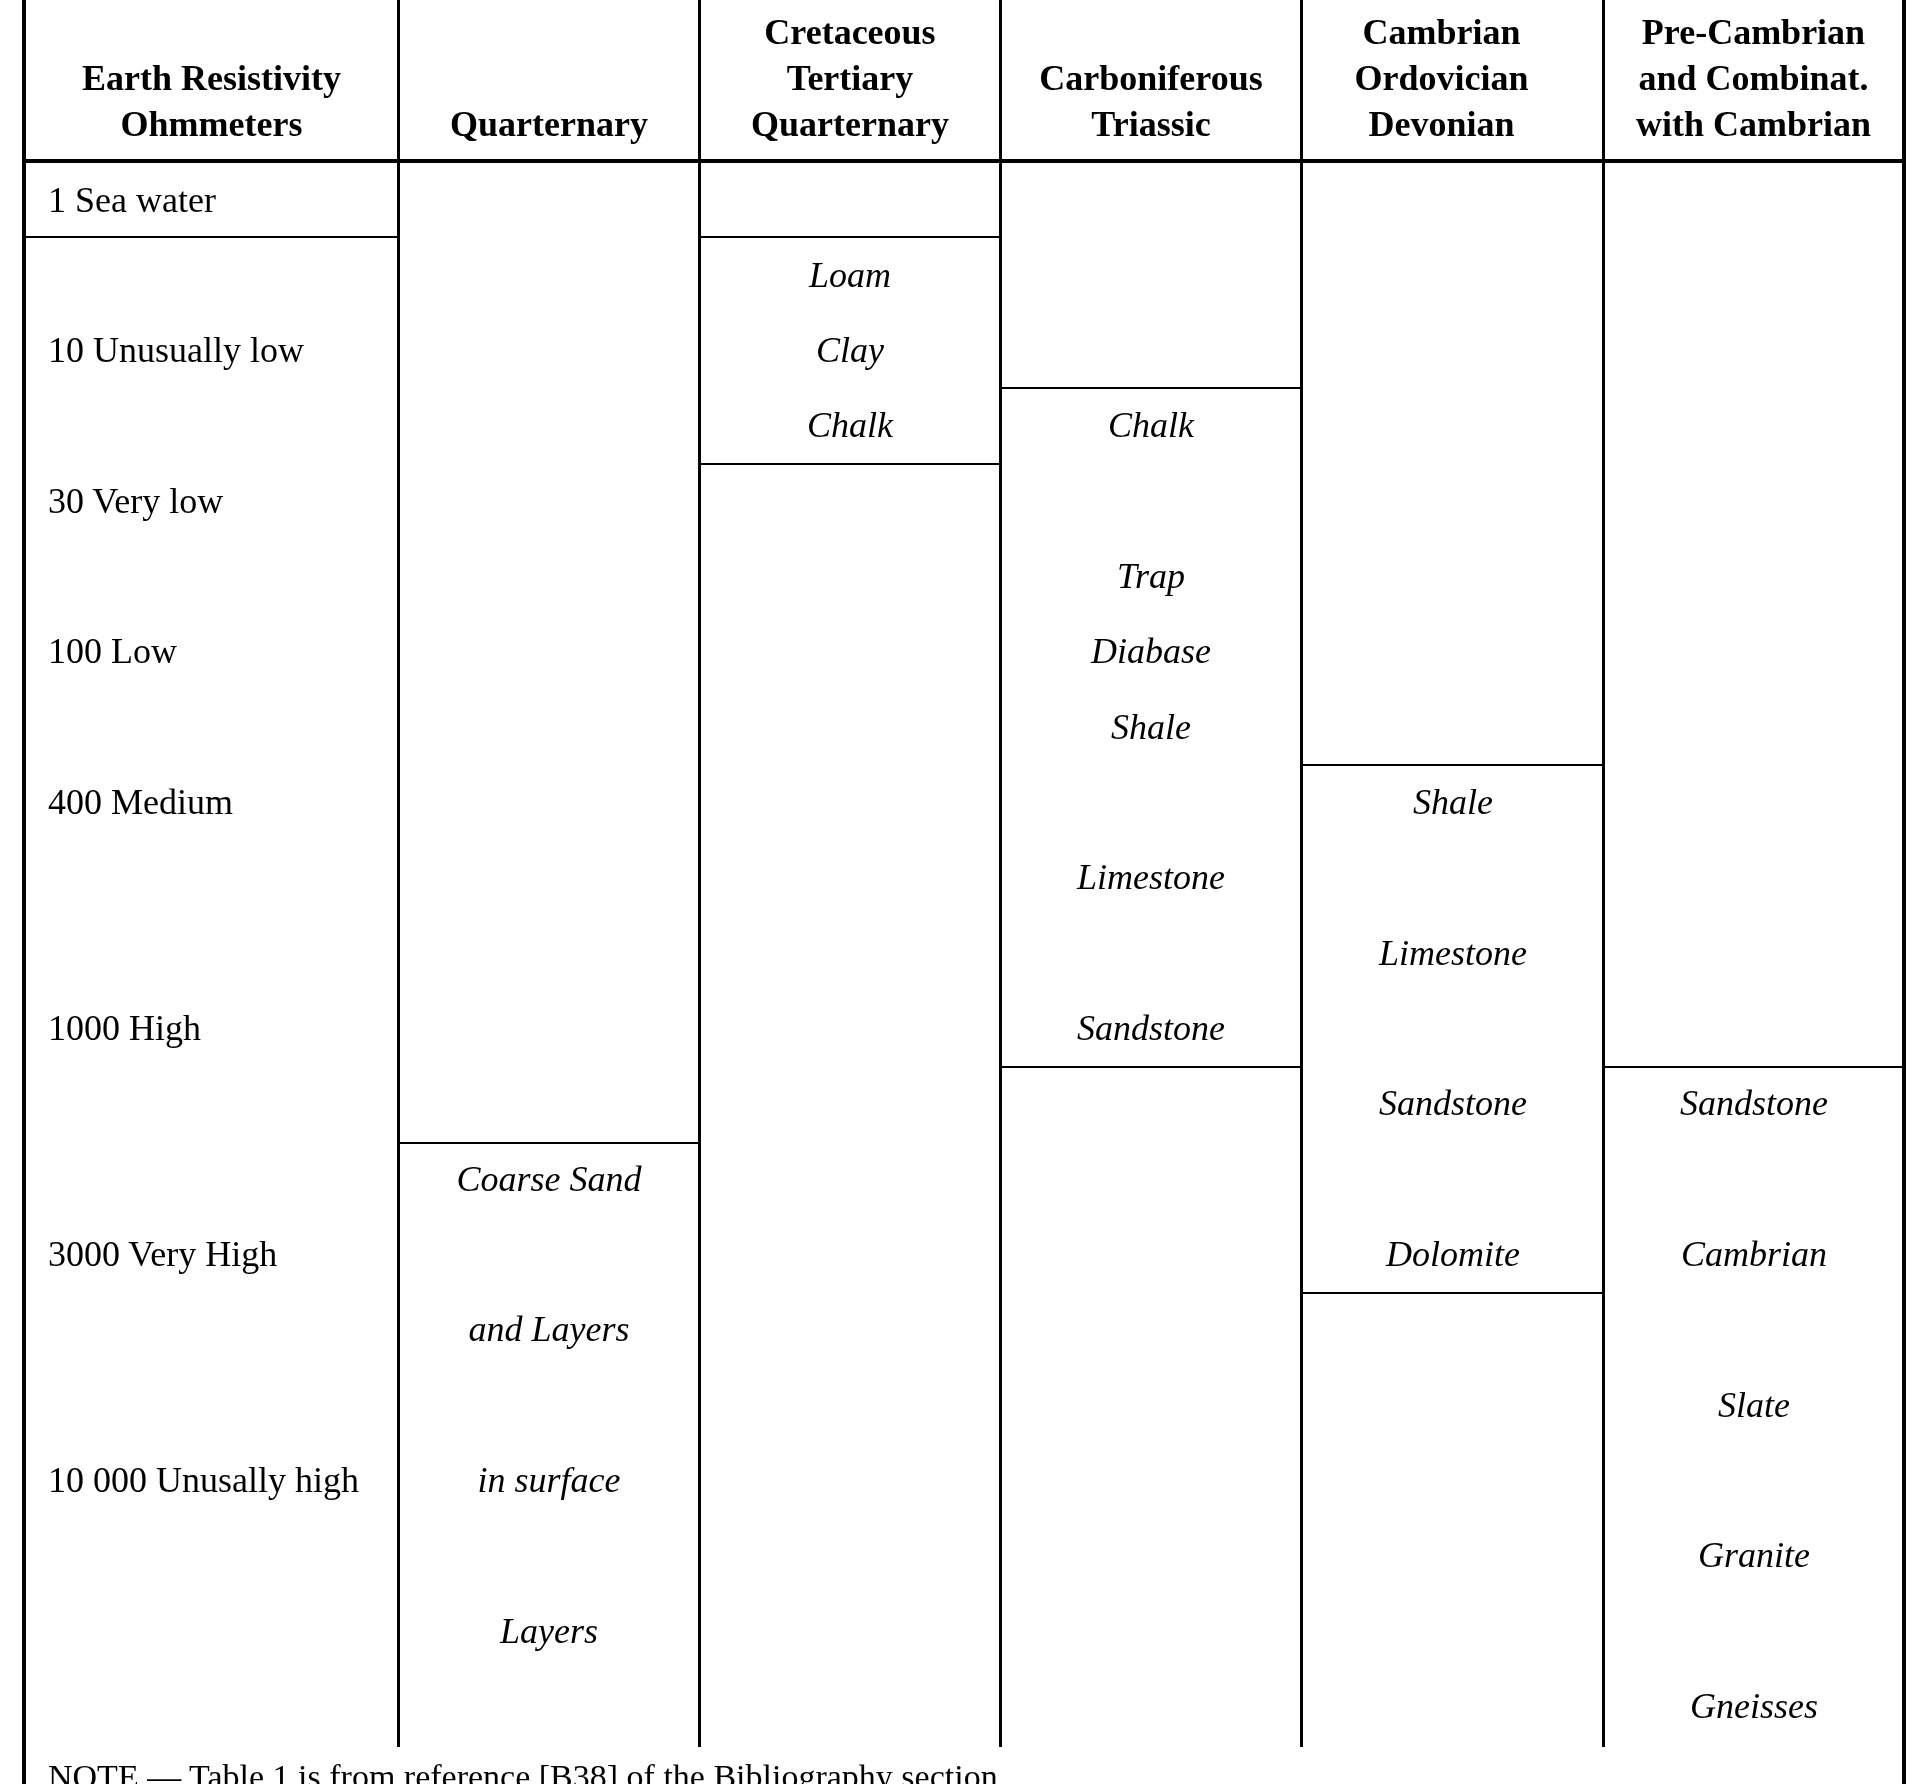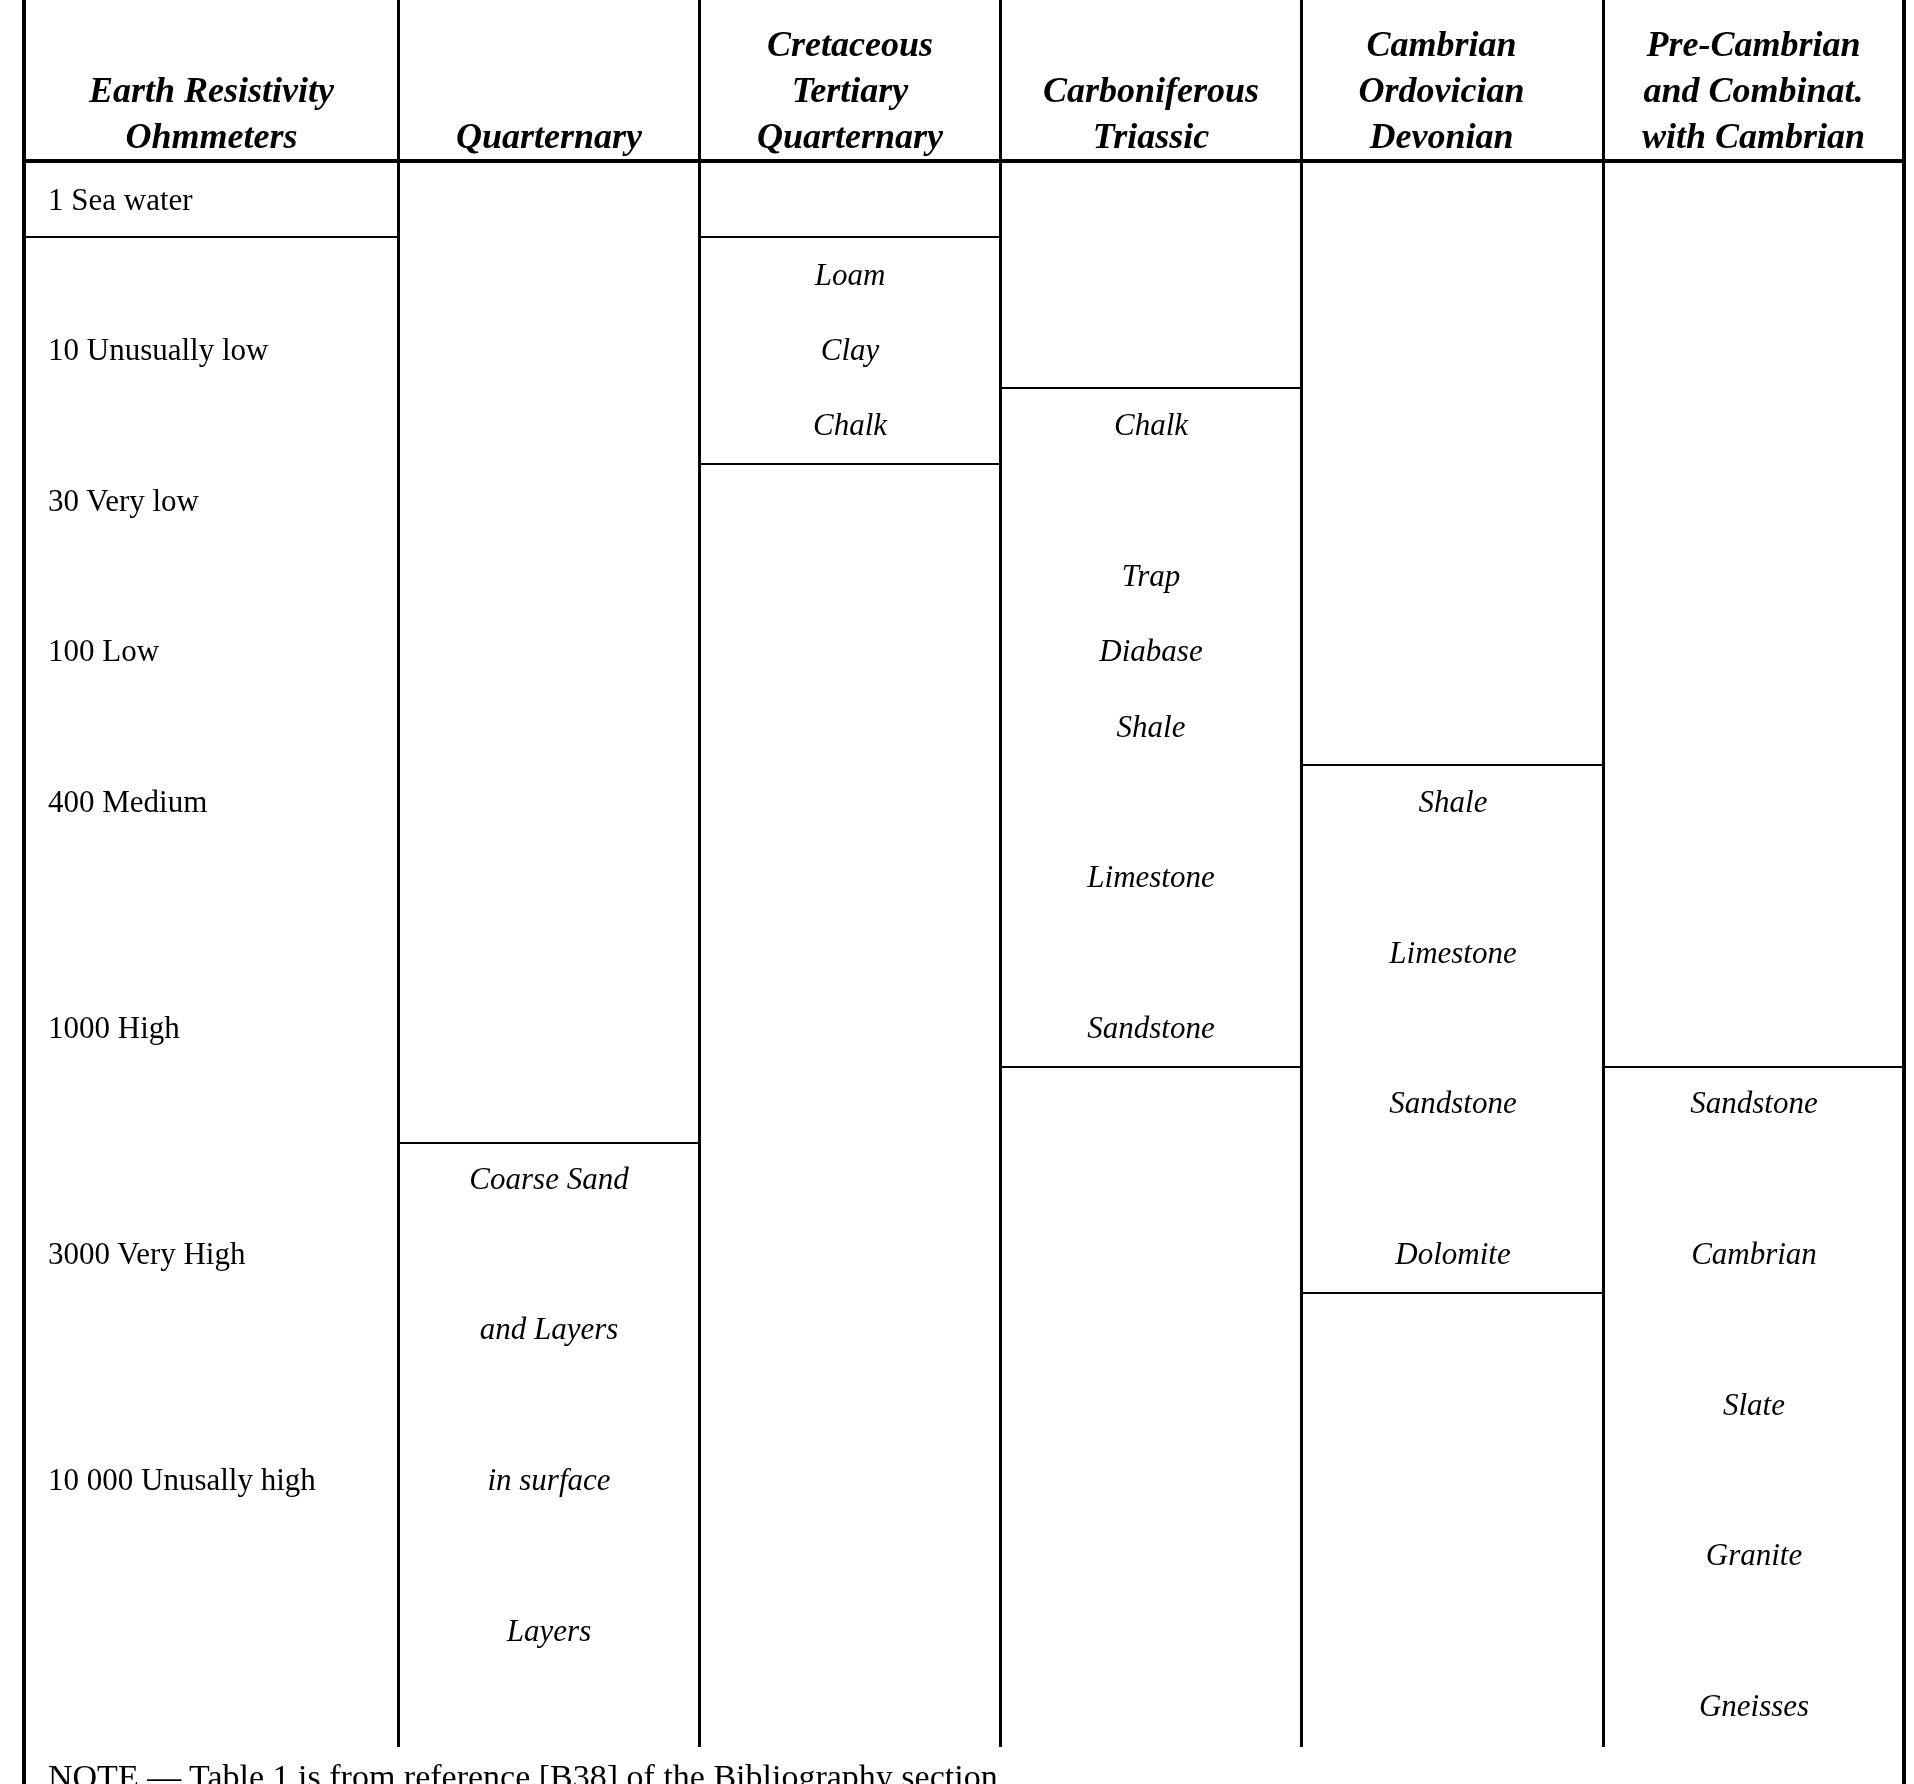--- a/index.html
+++ b/index.html
@@ -4,22 +4,22 @@
 <style>
   html, body { margin:0; padding:0; background:#ffffff; }
   body { width:1914px; height:1784px; position:relative; overflow:hidden;
          font-family:"Liberation Serif","DejaVu Serif",serif; color:#000; }
   .frame { position:absolute; left:22px; top:0; width:1884px; height:1784px;
            border-left:4px solid #000; border-right:4px solid #000; box-sizing:border-box; }
   .vline { position:absolute; width:3px; background:#000; top:0; }
   .hline { position:absolute; height:2px; background:#000; }
   .hhead { position:absolute; left:22px; width:1884px; top:159px; height:4px; background:#000; }
   .head { position:absolute; top:0; height:159px; display:flex; align-items:flex-end; justify-content:center;
-          text-align:center; font-weight:bold; font-size:36px; line-height:46px; box-sizing:border-box;font-style:italic; }
-  .cell { position:absolute; font-size:31px; line-height:40px; white-space:nowrap; }
+          text-align:center; font-weight:bold; font-size:36px; line-height:46px; padding-bottom:12px; box-sizing:border-box; }
+  .cell { position:absolute; font-size:36px; line-height:40px; white-space:nowrap; }
   .ctr { transform:translateX(-50%); text-align:center;font-style:italic; }
   .note { position:absolute; left:48px; top:1758px; font-size:34px; white-space:nowrap; }
 </style>
 </head>
 <body>
 
 <div class="frame"></div>
 
 <div class="vline" style="left:397px;height:1747px"></div>
 <div class="vline" style="left:698px;height:1747px"></div>

